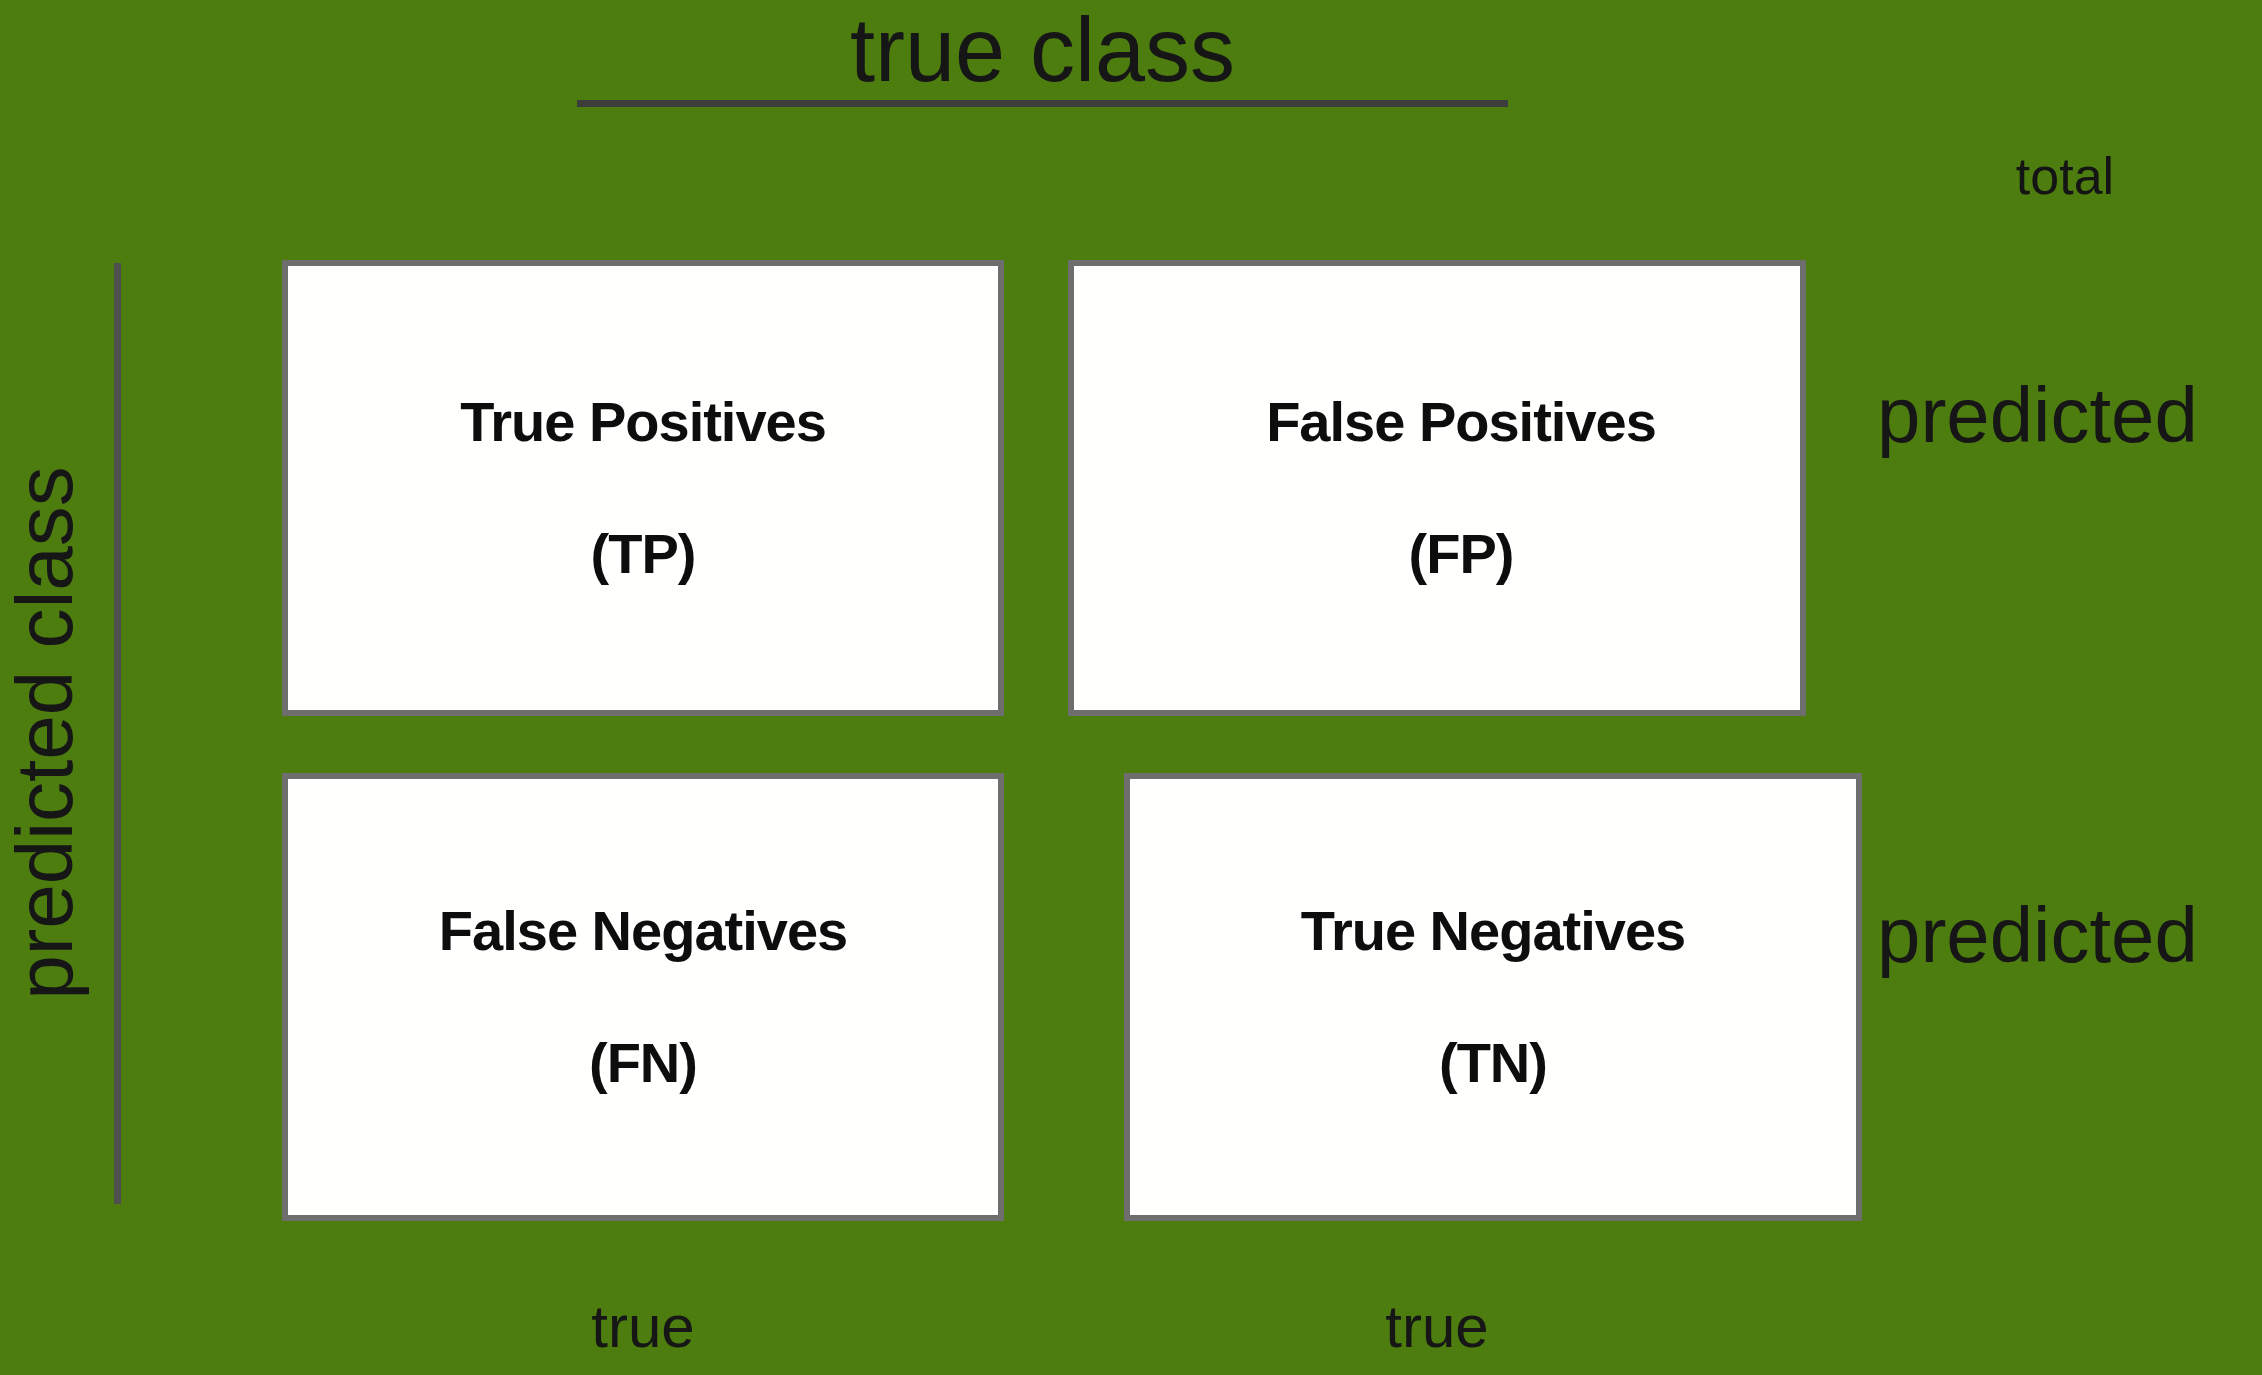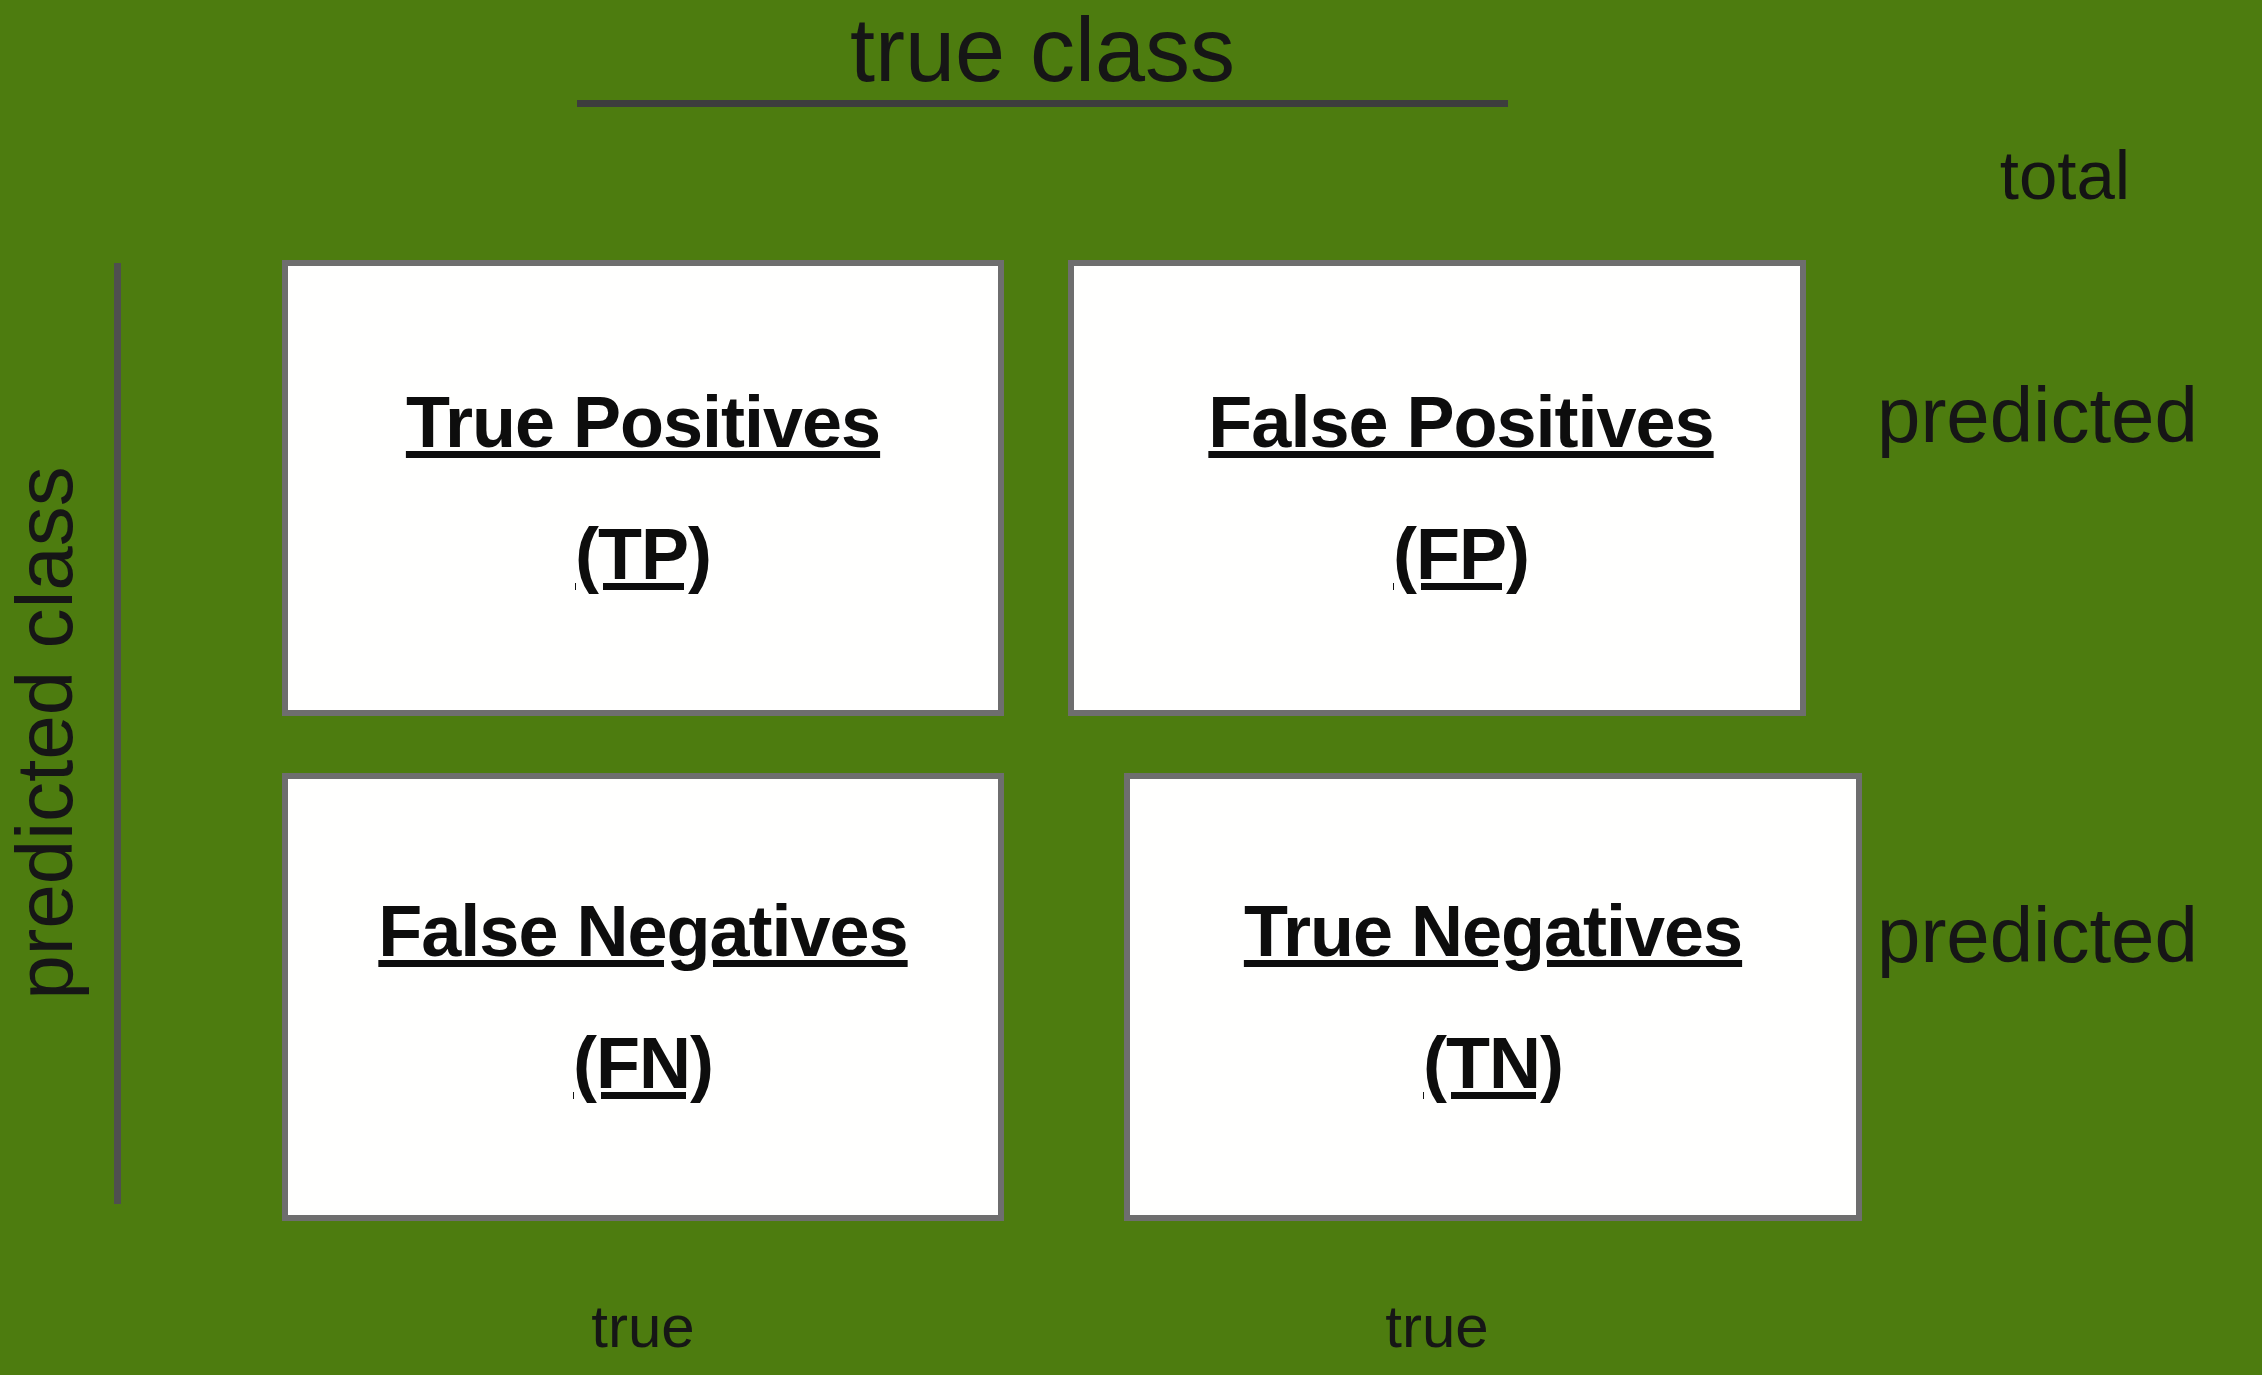--- a/index.html
+++ b/index.html
@@ -38,21 +38,21 @@
     background: #3d3d3d;
   }
 
   
   .total-label {
     position: absolute;
     left: 1920px;
     top: 136px;
     width: 290px;
     text-align: center;
-    font-size: 69px;
+    font-size: 52px;
     line-height: 80px;
     white-space: nowrap;
   }
 
   
   .left-axis-line {
     position: absolute;
     left: 114px;
     top: 263px;
     width: 7px;
@@ -82,28 +82,27 @@
     align-items: center;
     justify-content: center;
     gap: 44px;
   }
   .cell-tp { left: 282px;  top: 260px; width: 722px; height: 456px; }
   .cell-fp { left: 1068px; top: 260px; width: 738px; height: 456px; padding-left: 48px; }
   .cell-fn { left: 282px;  top: 773px; width: 722px; height: 448px; }
   .cell-tn { left: 1124px; top: 773px; width: 738px; height: 448px; }
 
   .cell-line {
-    font-size: 72px;
+    font-size: 56px;
     line-height: 88px;
     font-weight: bold;
     color: #0d0d0d;
     letter-spacing: -1px;
     white-space: nowrap;
     text-align: center;
-    text-decoration: underline;
   }
 
   
   .row-label {
     position: absolute;
     left: 1877px;
     font-size: 78px;
     line-height: 78px;
     white-space: nowrap;
     color: #161616;

